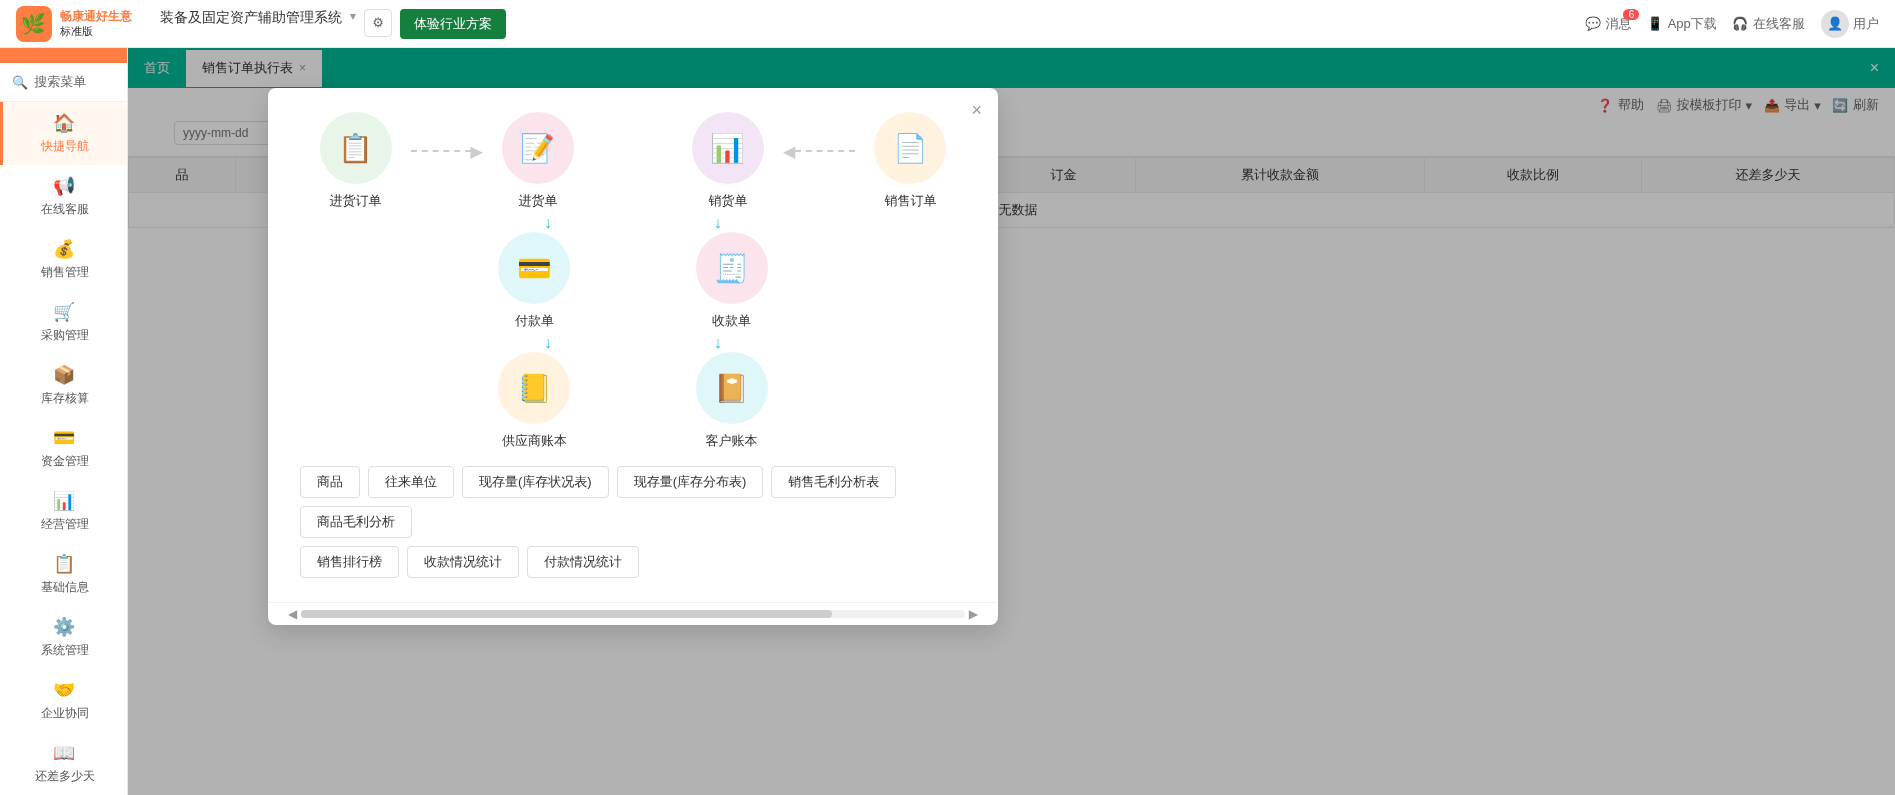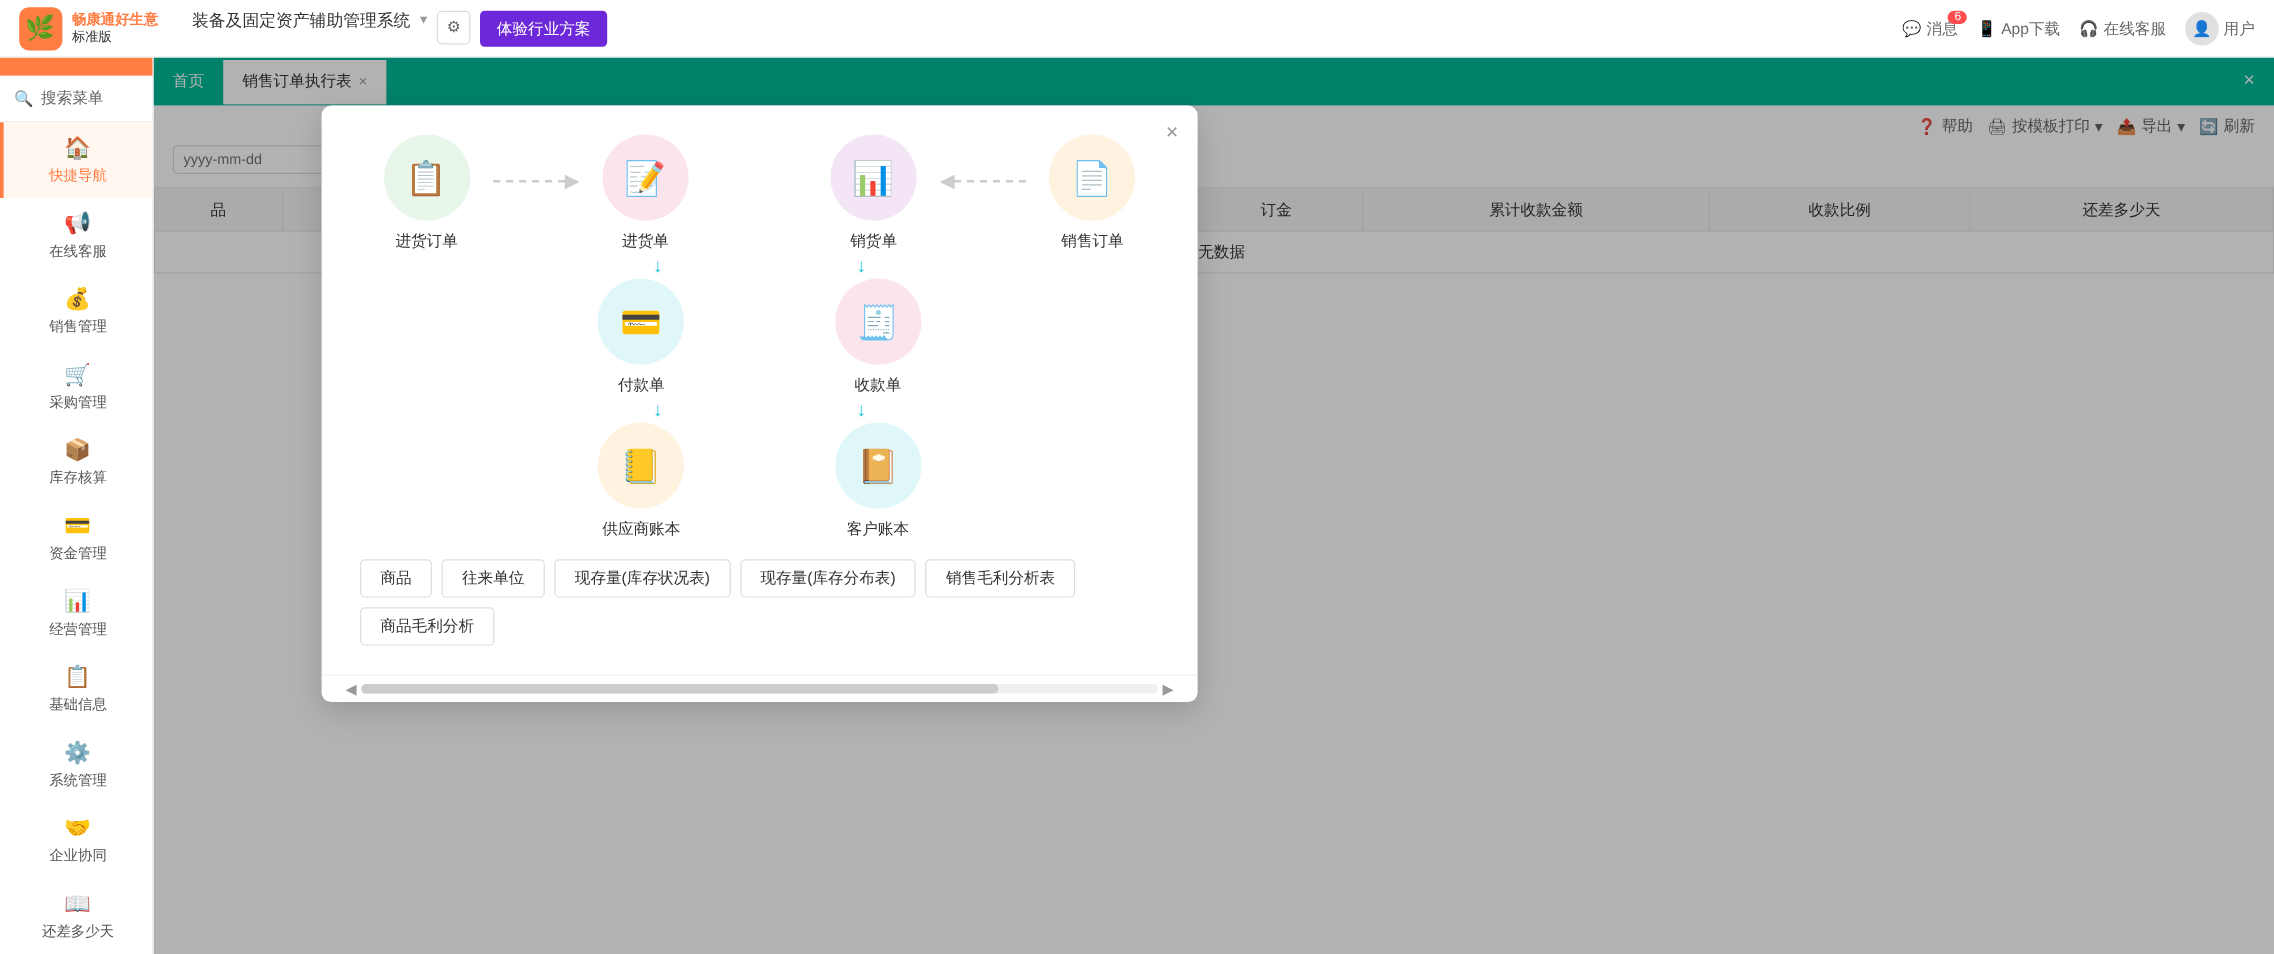--- a/index.html
+++ b/index.html
@@ -14,41 +14,41 @@
 
     
     .logo-area { display: flex; align-items: center; gap: 8px; width: 128px; }
     .logo-icon { width: 36px; height: 36px; background: #ff7c43; border-radius: 8px; display: flex; align-items: center; justify-content: center; color: white; font-size: 20px; }
     .logo-text { font-size: 11px; color: #333; line-height: 1.3; }
     .logo-text .brand { color: #ff7c43; font-weight: bold; font-size: 12px; }
     .top-bar-center { display: flex; align-items: flex-start; gap: 8px; flex: 1; padding-left: 16px; }
     .system-name { font-size: 14px; color: #333; font-weight: 500; }
     .dropdown-arrow { color: #999; font-size: 12px; cursor: pointer; }
     .gear-icon-btn { width: 28px; height: 28px; border: 1px solid #ddd; border-radius: 4px; display: flex; align-items: center; justify-content: center; cursor: pointer; color: #666; }
-    .experience-btn { background: #6d28d9; color: white; border: none; padding: 6px 14px; border-radius: 4px; cursor: pointer; font-size: 13px; }
+    .experience-btn { background: #15803d; color: white; border: none; padding: 6px 14px; border-radius: 4px; cursor: pointer; font-size: 13px; }
     .top-bar-right { display: flex; align-items: center; gap: 16px; margin-left: auto; }
     .top-bar-right-item { display: flex; align-items: center; gap: 4px; cursor: pointer; color: #666; font-size: 13px; position: relative; }
     .badge { position: absolute; top: -6px; right: -8px; background: #ff4d4f; color: white; border-radius: 8px; font-size: 10px; padding: 0 4px; min-width: 16px; text-align: center; }
     .user-avatar { width: 28px; height: 28px; background: #e0e0e0; border-radius: 50%; display: flex; align-items: center; justify-content: center; color: #666; }
 
     
     .sidebar-logo-area { height: 48px; background: #ff7c43; display: flex; align-items: center; justify-content: center; }
     .sidebar-search { display: flex; align-items: center; gap: 6px; padding: 10px 12px; cursor: pointer; color: #666; border-bottom: 1px solid #f0f0f0; }
     .sidebar-item { display: flex; flex-direction: column; align-items: center; padding: 10px 8px; cursor: pointer; color: #555; font-size: 12px; gap: 4px; border-left: 3px solid transparent; }
     .sidebar-item.active { background: #fff7f0; color: #ff7c43; border-left-color: #ff7c43; }
     .sidebar-item-icon { font-size: 18px; }
 
     
     .tab-bar { display: flex; align-items: center; background: #00b999; padding: 0; height: 40px; flex-shrink: 0; }
     .tab { display: flex; align-items: center; padding: 0 16px; height: 37px; cursor: pointer; color: rgba(255,255,255,0.8); font-size: 13px; }
     .tab.active { background: white; color: #333; }
     .tab .close-btn { margin-left: 6px; font-size: 12px; color: #999; cursor: pointer; }
     .tab-home { color: white; }
     .filter-row { display: flex; align-items: center; gap: 8px; flex-wrap: wrap; }
-    .date-input { border: 1px solid #ddd; border-radius: 4px; padding: 4px 8px; font-size: 12px; color: #999; width: 130px; }
+    .date-input { border: 1px solid #ddd; border-radius: 4px; padding: 4px 8px; font-size: 12px; color: #999; width: 130px; margin-left: 30px; }
     .status-select { border: 1px solid #ddd; border-radius: 4px; padding: 4px 8px; font-size: 12px; color: #666; min-width: 120px; }
     .btn-query { background: #ff7c43; color: white; border: none; padding: 5px 16px; border-radius: 4px; cursor: pointer; font-size: 13px; }
     .btn-setting { background: white; color: #ff7c43; border: 1px solid #ff7c43; padding: 5px 12px; border-radius: 4px; cursor: pointer; font-size: 13px; }
     .header-action-btn { display: flex; align-items: center; gap: 4px; color: #666; cursor: pointer; font-size: 13px; }
 
     
     .table-container { flex: 1; overflow: auto; background: white; }
     .data-table { width: 100%; border-collapse: collapse; }
     .data-table th { background: #f5f5f5; border: 1px solid #e8e8e8; padding: 8px 12px; font-size: 13px; color: #333; font-weight: normal; white-space: nowrap; }
     .data-table td { border: 1px solid #e8e8e8; padding: 8px 12px; font-size: 13px; color: #333; }
@@ -350,20 +350,25 @@
 
           <div class="common-section">
             <div class="btn-group" id="func-buttons-row1">
                 <button class="func-btn">商品</button>
                 <button class="func-btn">往来单位</button>
                 <button class="func-btn">现存量(库存状况表)</button>
                 <button class="func-btn">现存量(库存分布表)</button>
                 <button class="func-btn">销售毛利分析表</button>
                 <button class="func-btn">商品毛利分析</button>
               </div>
+            <div class="btn-group" id="func-buttons-row2">
+                <button class="func-btn">销售排行榜</button>
+                <button class="func-btn">收款情况统计</button>
+                <button class="func-btn">付款情况统计</button>
+              </div>
           </div>
 
           <div class="modal-scrollbar">
             <span class="scroll-arrow">◀</span>
             <div class="scrollbar-track">
               <div class="scrollbar-thumb"></div>
             </div>
             <span class="scroll-arrow">▶</span>
           </div>
         </div>

